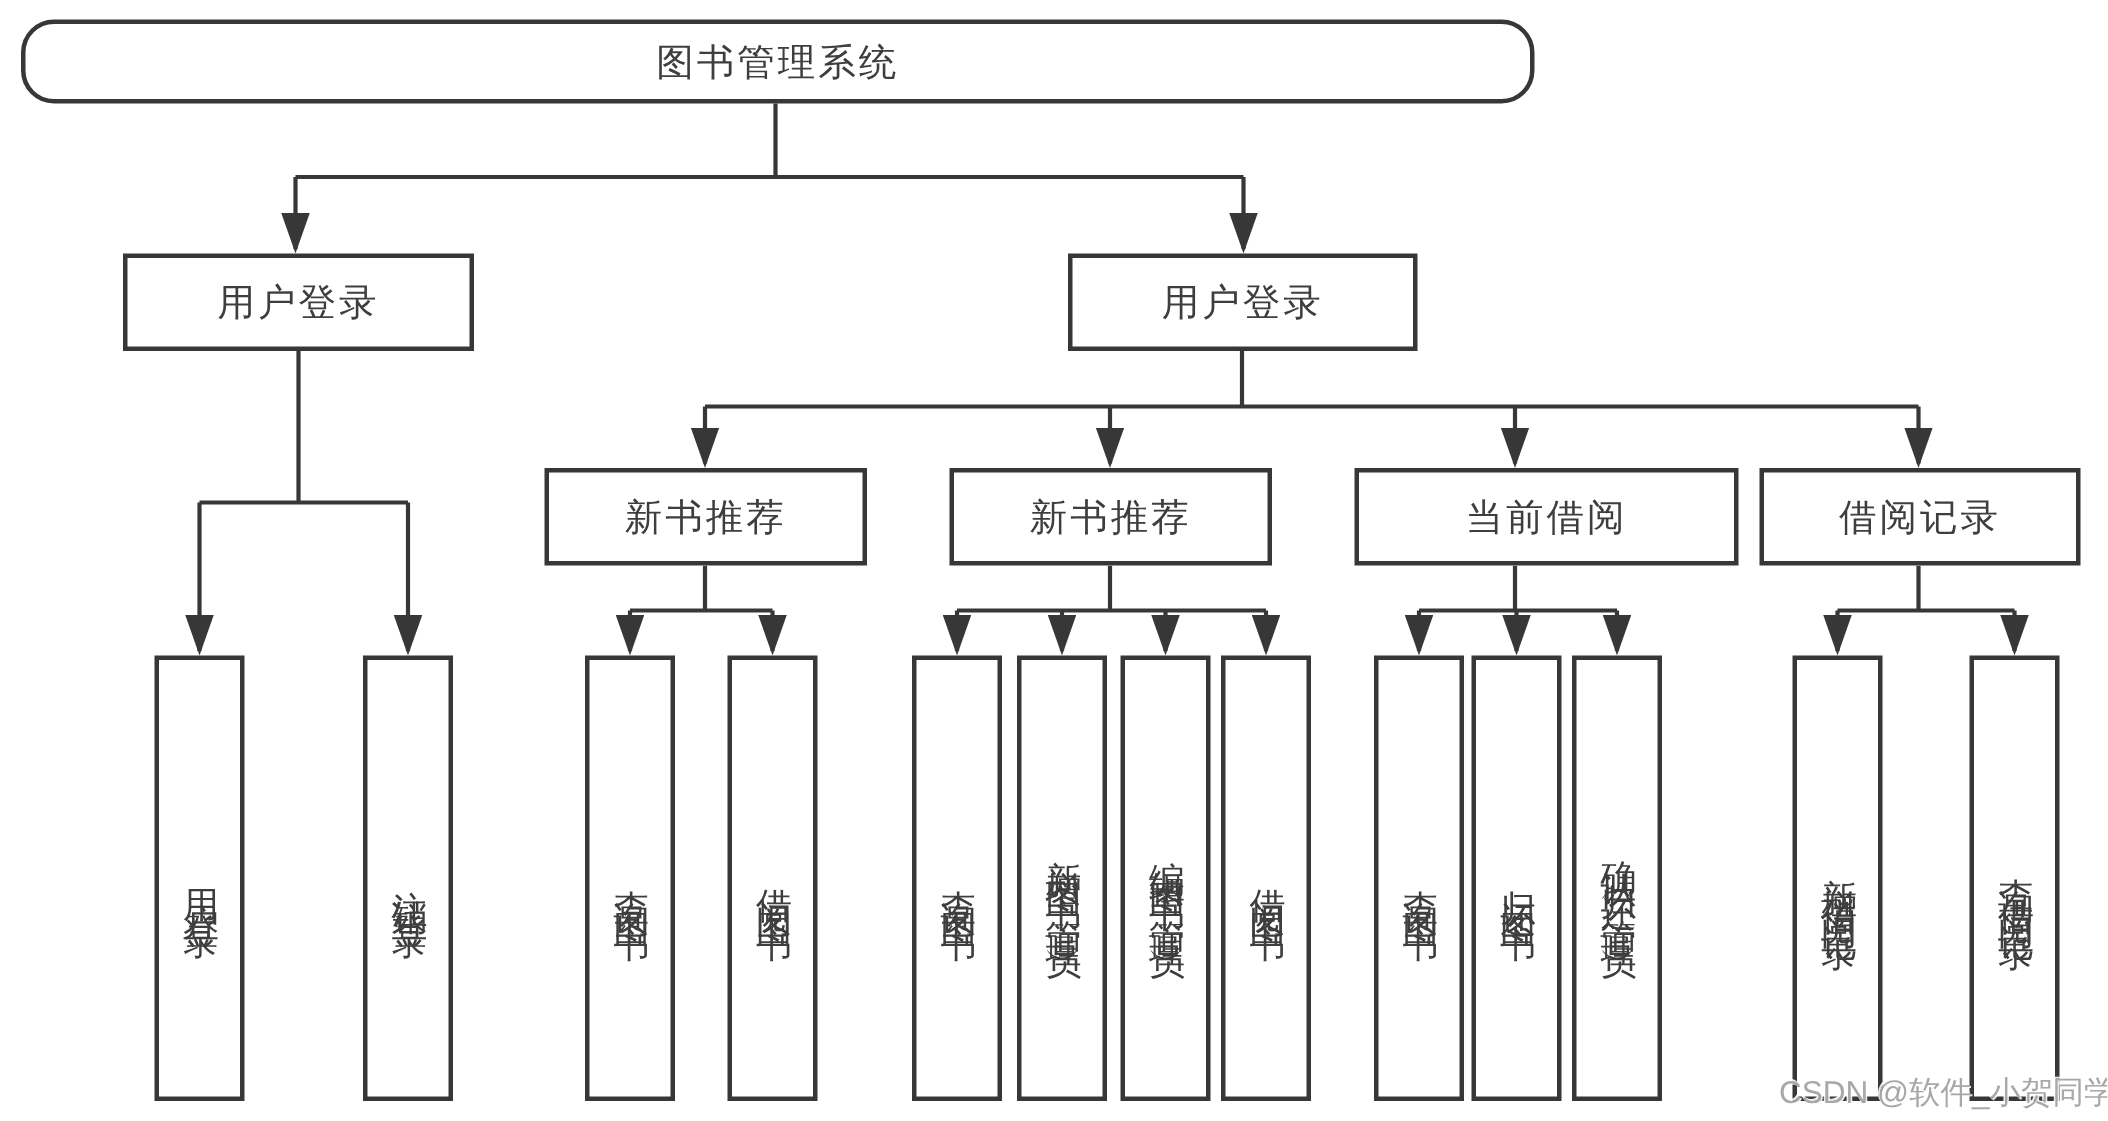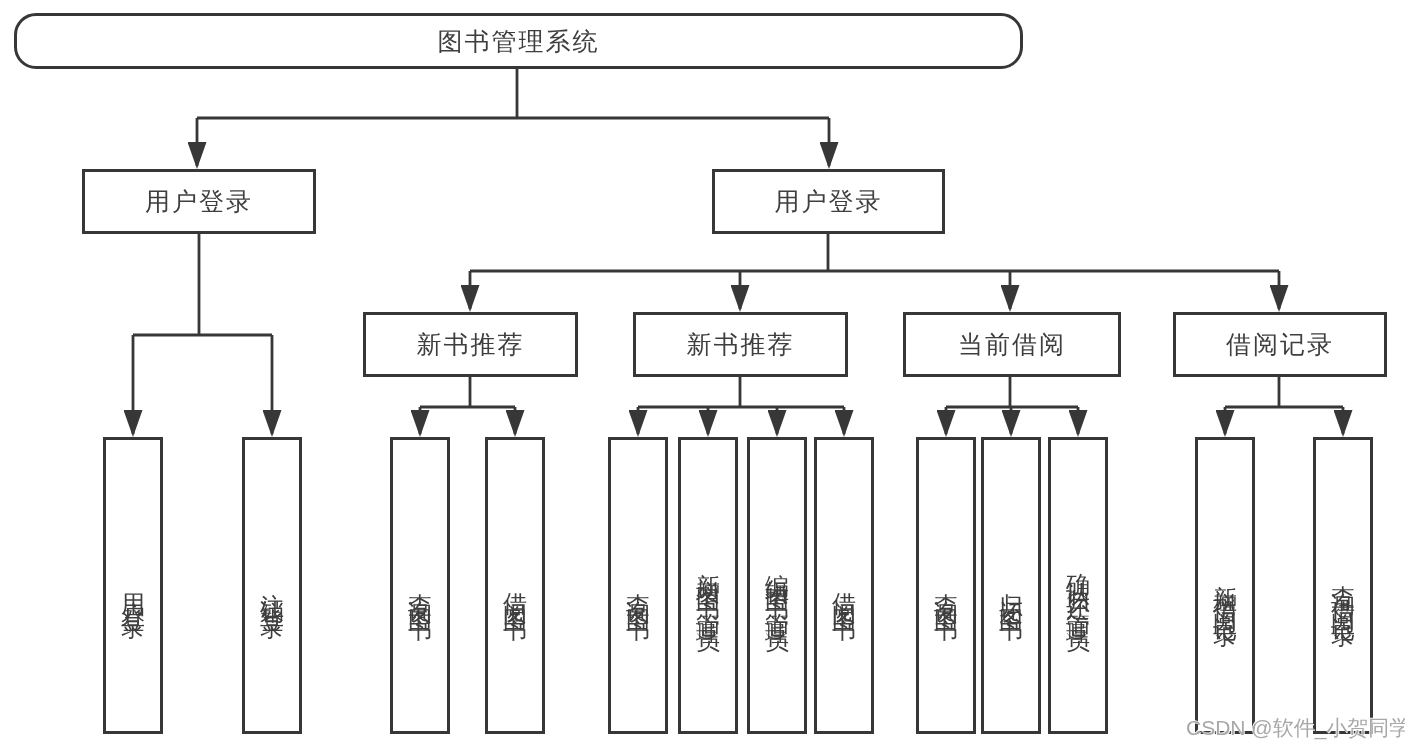--- a/index.html
+++ b/index.html
@@ -83,21 +83,21 @@
   <div class="node" style="left:712px;top:169px;width:233px;height:65px;">
     <span class="hlabel">用户登录</span>
   </div>
 
   <div class="node" style="left:363px;top:312px;width:215px;height:65px;">
     <span class="hlabel">新书推荐</span>
   </div>
   <div class="node" style="left:633px;top:312px;width:215px;height:65px;">
     <span class="hlabel">新书推荐</span>
   </div>
-  <div class="node" style="left:903px;top:312px;width:218px;height:65px;">
+  <div class="node" style="left:903px;top:312px;width:256px;height:65px;">
     <span class="hlabel">当前借阅</span>
   </div>
   <div class="node" style="left:1173px;top:312px;width:214px;height:65px;">
     <span class="hlabel">借阅记录</span>
   </div>
 
   <div class="node leaf" style="left:103px;top:437px;width:60px;height:297px;">
     <span class="vtext">用户登录</span>
   </div>
   <div class="node leaf" style="left:242px;top:437px;width:60px;height:297px;">

